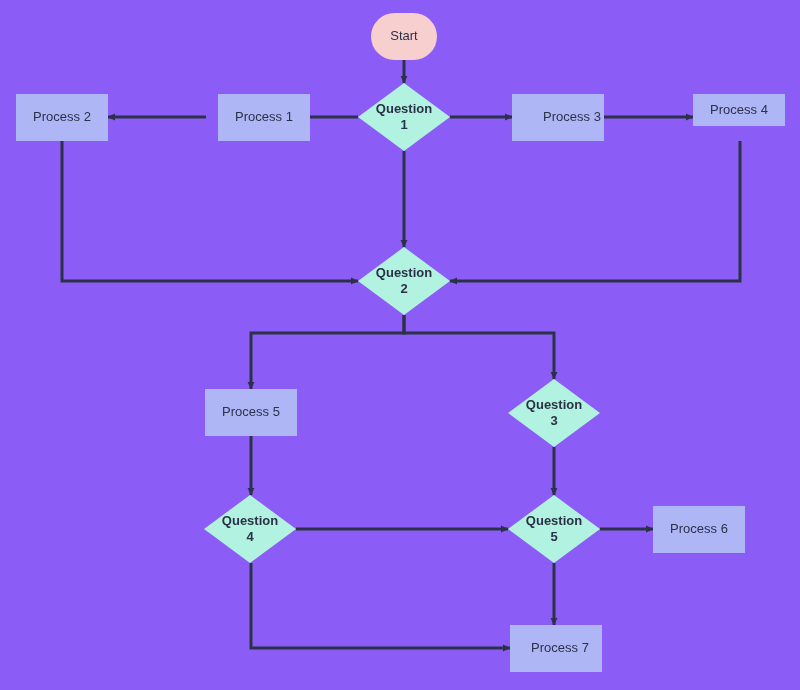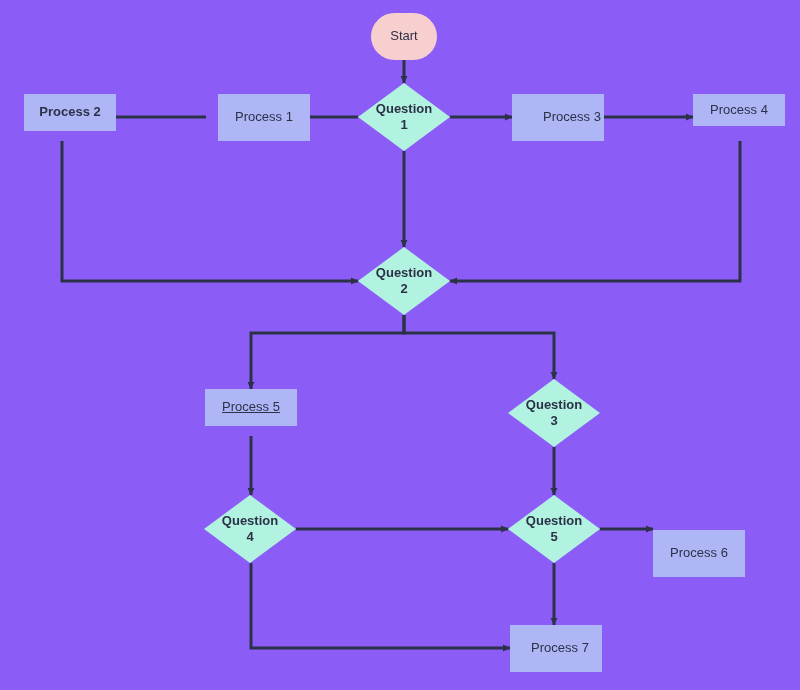--- a/index.html
+++ b/index.html
@@ -96,52 +96,52 @@
         <span class="node-label">Start</span>
       </div>
       <div class="node node-decision" style="left: 358px; top: 83px; width: 92px; height: 68px;">
         <div class="diamond-shape"></div>
         <span class="node-label">Question
 1</span>
       </div>
       <div class="node node-process" style="left: 206px; top: 94px; width: 92px; height: 47px; margin-left: 12px;">
         <span class="node-label">Process 1</span>
       </div>
-      <div class="node node-process" style="left: 24px; top: 94px; width: 92px; height: 37px; font-weight: bold;">
+      <div class="node node-process" style="left: 16px; top: 94px; width: 92px; height: 47px;">
         <span class="node-label">Process 2</span>
       </div>
       <div class="node node-process" style="left: 512px; top: 94px; width: 92px; height: 47px; padding-left: 28px;">
         <span class="node-label">Process 3</span>
       </div>
       <div class="node node-process" style="left: 693px; top: 94px; width: 92px; height: 32px;">
         <span class="node-label">Process 4</span>
       </div>
       <div class="node node-decision" style="left: 358px; top: 247px; width: 92px; height: 68px;">
         <div class="diamond-shape"></div>
         <span class="node-label">Question
 2</span>
       </div>
-      <div class="node node-process" style="left: 205px; top: 389px; width: 92px; height: 37px; text-decoration: underline;">
+      <div class="node node-process" style="left: 205px; top: 389px; width: 92px; height: 47px;">
         <span class="node-label">Process 5</span>
       </div>
       <div class="node node-decision" style="left: 508px; top: 379px; width: 92px; height: 68px;">
         <div class="diamond-shape"></div>
         <span class="node-label">Question
 3</span>
       </div>
       <div class="node node-decision" style="left: 204px; top: 495px; width: 92px; height: 68px;">
         <div class="diamond-shape"></div>
         <span class="node-label">Question
 4</span>
       </div>
       <div class="node node-decision" style="left: 508px; top: 495px; width: 92px; height: 68px;">
         <div class="diamond-shape"></div>
         <span class="node-label">Question
 5</span>
       </div>
-      <div class="node node-process" style="left: 653px; top: 506px; width: 92px; height: 47px; margin-top: 24px;">
+      <div class="node node-process" style="left: 653px; top: 506px; width: 92px; height: 47px;">
         <span class="node-label">Process 6</span>
       </div>
       <div class="node node-process" style="left: 510px; top: 625px; width: 92px; height: 47px; padding-left: 8px;">
         <span class="node-label">Process 7</span>
       </div>
     </div>
 </div>
 
 </body></html>

